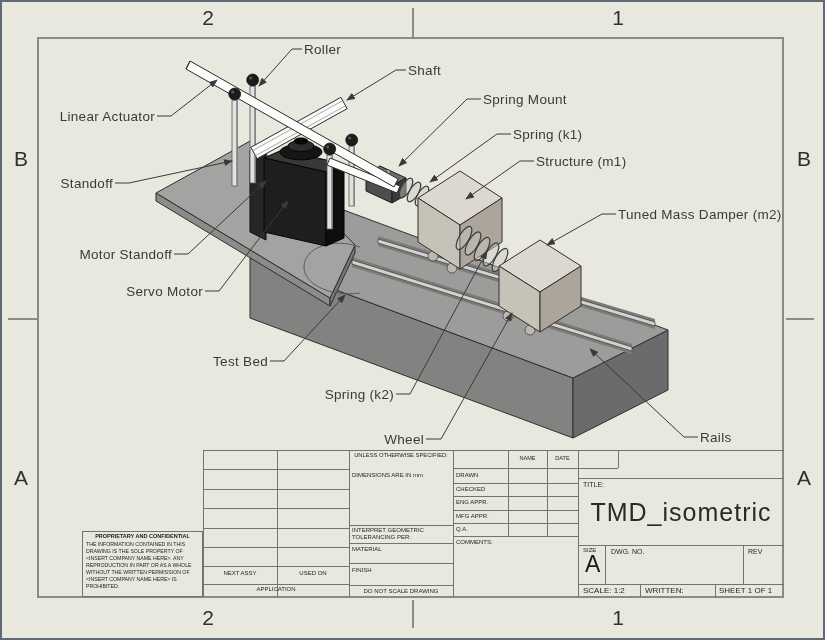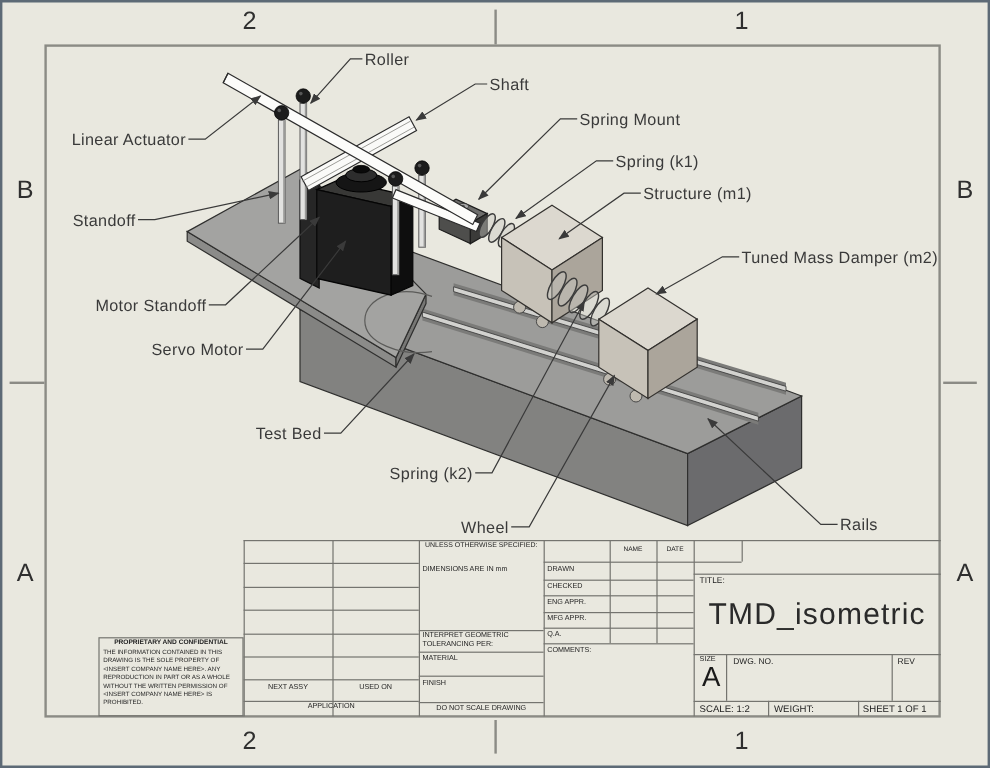--- a/index.html
+++ b/index.html
@@ -104,21 +104,21 @@
     <div class="tb-text" style="left:456px;top:526px;">Q.A.</div>
     <div class="tb-text" style="left:456px;top:539px;">COMMENTS:</div>
 
     <div class="tb-text" style="left:583px;top:481px;font-size:7px;">TITLE:</div>
     <div class="big-title">TMD_isometric</div>
     <div class="tb-text" style="left:583px;top:547px;">SIZE</div>
     <div class="size-big">A</div>
     <div class="tb-text" style="left:611px;top:548px;font-size:7px;">DWG. NO.</div>
     <div class="tb-text" style="left:748px;top:548px;font-size:7px;">REV</div>
     <div class="tb-text" style="left:583px;top:586px;font-size:8px;">SCALE: 1:2</div>
-    <div class="tb-text" style="left:645px;top:586px;font-size:8px;">WEIGHT:</div>
+    <div class="tb-text" style="left:645px;top:586px;font-size:8px;">WRITTEN:</div>
     <div class="tb-text" style="left:719px;top:586px;font-size:8px;">SHEET 1 OF 1</div>
 
     <div class="tb-text tb-center" style="left:203px;top:570px;width:74px;">NEXT ASSY</div>
     <div class="tb-text tb-center" style="left:277px;top:570px;width:72px;">USED ON</div>
     <div class="tb-text tb-center" style="left:203px;top:586px;width:146px;">APPLICATION</div>
 
     <div class="prop-box"></div>
     <div class="prop-head">PROPRIETARY AND CONFIDENTIAL</div>
     <div class="prop-line" style="top:541px;">THE INFORMATION CONTAINED IN THIS</div>
     <div class="prop-line" style="top:548px;">DRAWING IS THE SOLE PROPERTY OF</div>

